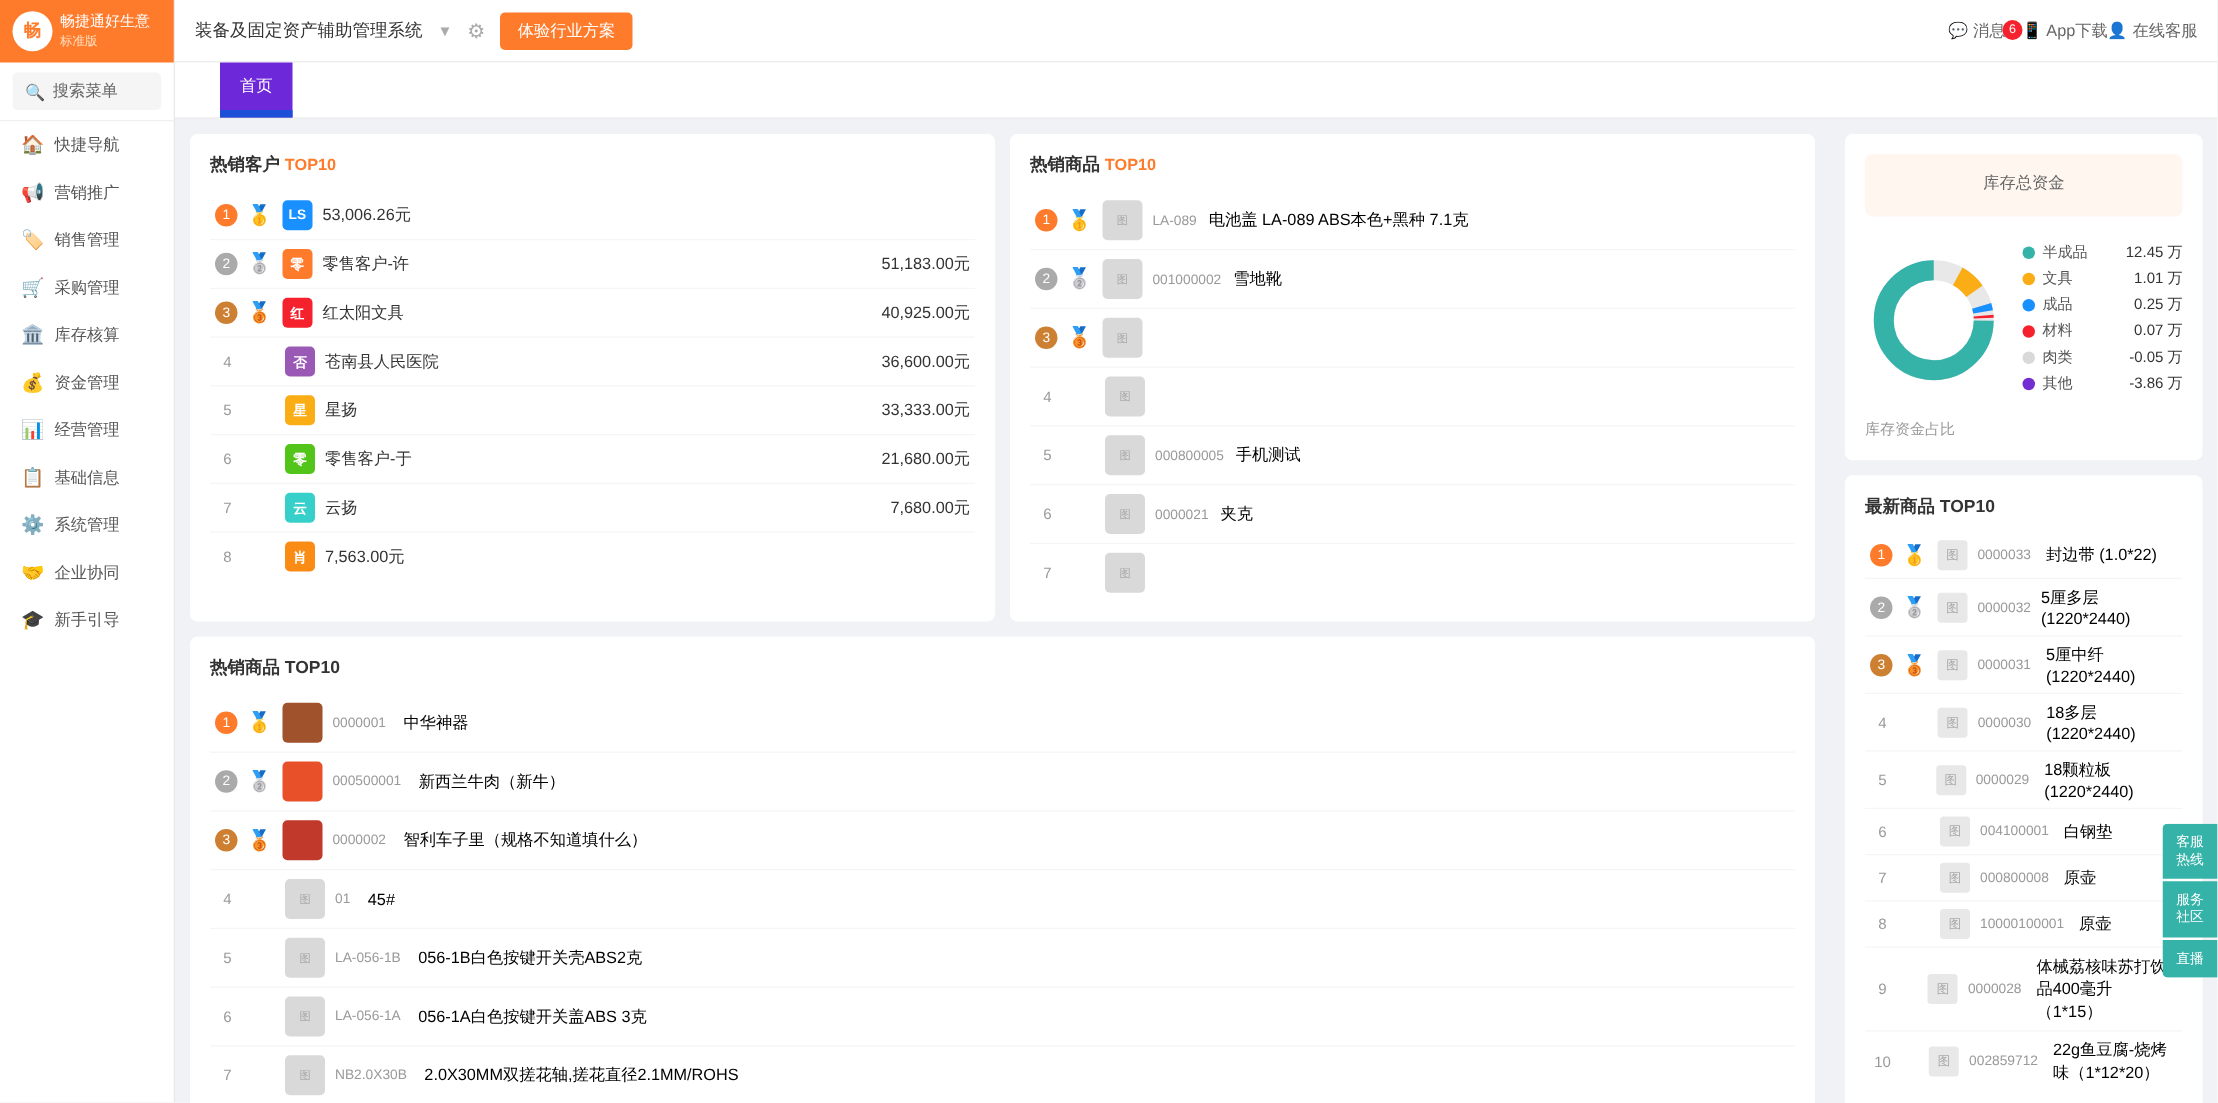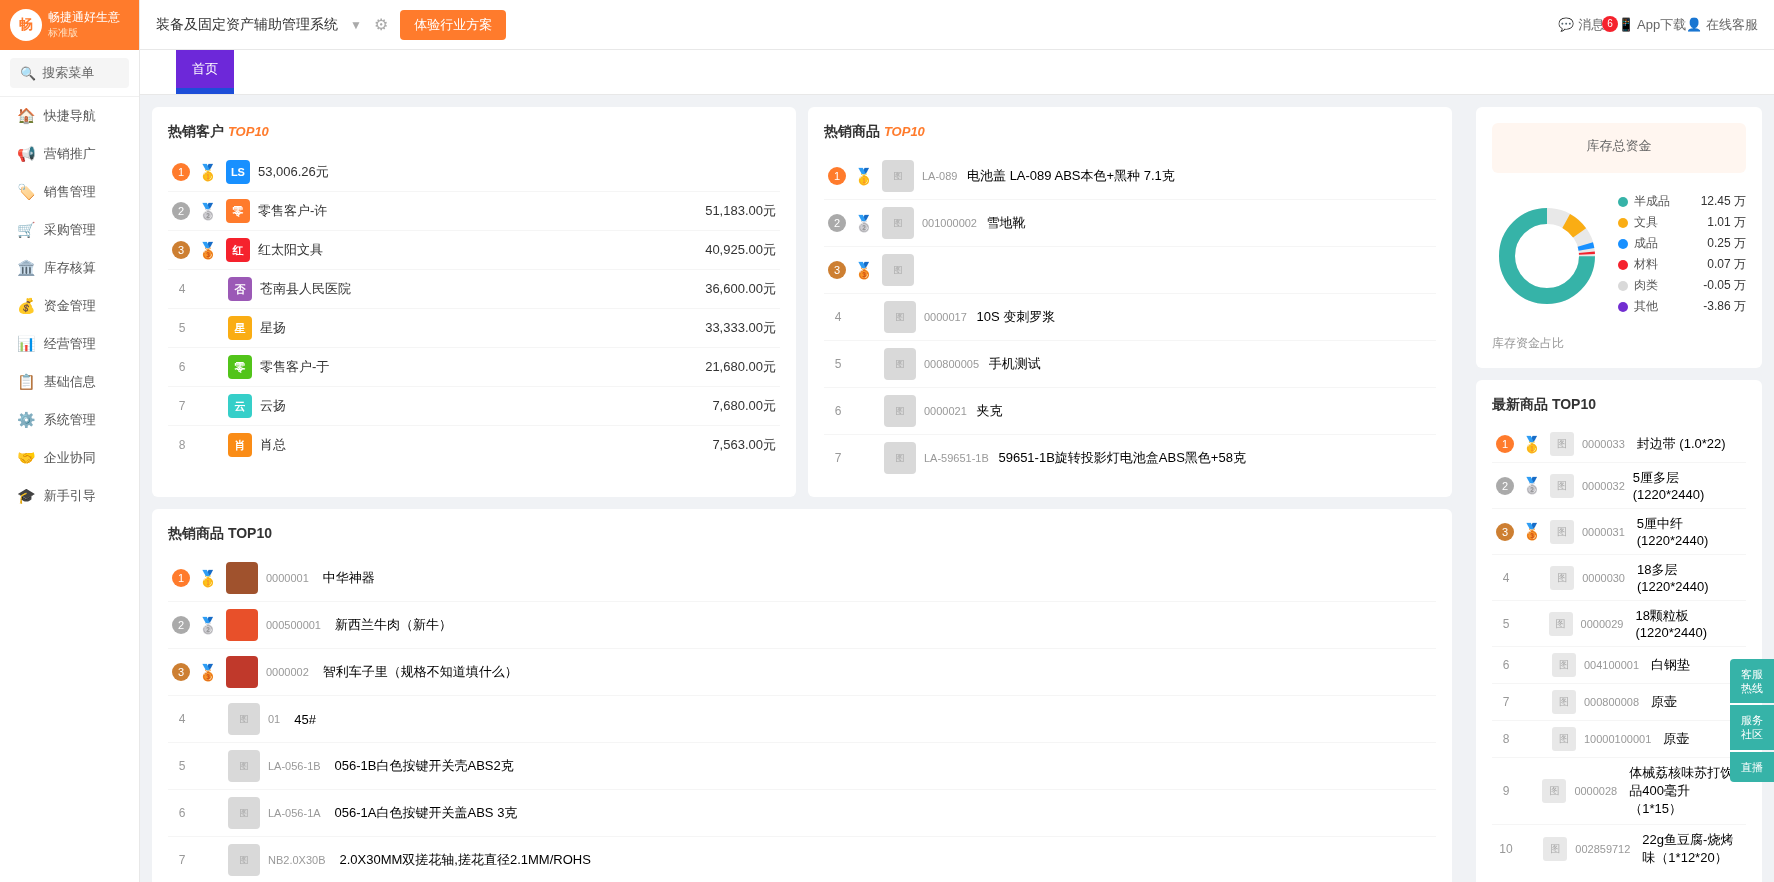--- a/index.html
+++ b/index.html
@@ -179,21 +179,20 @@
 
     .section-title {
       font-size: 14px;
       font-weight: bold;
       color: #333;
       margin-bottom: 12px;
     }
     .section-title .top-badge {
       color: #ff7b2c;
       font-size: 13px;
-      font-style: italic;
     }
 
     
     .rank-table { width: 100%; }
     .rank-row {
       display: flex;
       align-items: center;
       padding: 7px 4px;
       border-bottom: 1px solid #f5f5f5;
       gap: 8px;
@@ -488,21 +487,20 @@
               <span class="rank-num">7</span>
               <span style="width:20px"></span>
               <div class="rank-avatar" style="background:#36cfc9">云</div>
               <span class="rank-name">云扬</span>
               <span class="rank-amount">7,680.00元</span>
             </div>
             <div class="rank-row">
               <span class="rank-num">8</span>
               <span style="width:20px"></span>
               <div class="rank-avatar" style="background:#fa8c16">肖</div>
-              <span class="rank-name">肖总</span>
               <span class="rank-amount">7,563.00元</span>
             </div>
 
           </div>
         </div>
 
         <div class="card">
           <div class="section-title">
             热销商品 <span class="top-badge">TOP10</span>
           </div>
@@ -536,24 +534,20 @@
               <div class="product-img img-gray">
                   <span style="font-size:9px;color:#aaa">图</span>
                 </div>
             </div>
             <div class="product-row">
               <span class="rank-num">4</span>
               <span style="width:20px"></span>
               <div class="product-img img-gray">
                   <span style="font-size:9px;color:#aaa">图</span>
                 </div>
-              <div class="product-info">
-                <span style="color:#999;font-size:11px;margin-right:6px">0000017</span>
-                <span>10S 变刺罗浆</span>
-              </div>
             </div>
             <div class="product-row">
               <span class="rank-num">5</span>
               <span style="width:20px"></span>
               <div class="product-img img-gray">
                   <span style="font-size:9px;color:#aaa">图</span>
                 </div>
               <div class="product-info">
                 <span style="color:#999;font-size:11px;margin-right:6px">000800005</span>
                 <span>手机测试</span>
@@ -569,24 +563,20 @@
                 <span style="color:#999;font-size:11px;margin-right:6px">0000021</span>
                 <span>夹克</span>
               </div>
             </div>
             <div class="product-row">
               <span class="rank-num">7</span>
               <span style="width:20px"></span>
               <div class="product-img img-gray">
                   <span style="font-size:9px;color:#aaa">图</span>
                 </div>
-              <div class="product-info">
-                <span style="color:#999;font-size:11px;margin-right:6px">LA-59651-1B</span>
-                <span>59651-1B旋转投影灯电池盒ABS黑色+58克</span>
-              </div>
             </div>
 
           </div>
         </div>
       </div>
 
       <div class="card">
         <div class="section-title">
           <span>热销商品 TOP10</span>
         </div>

